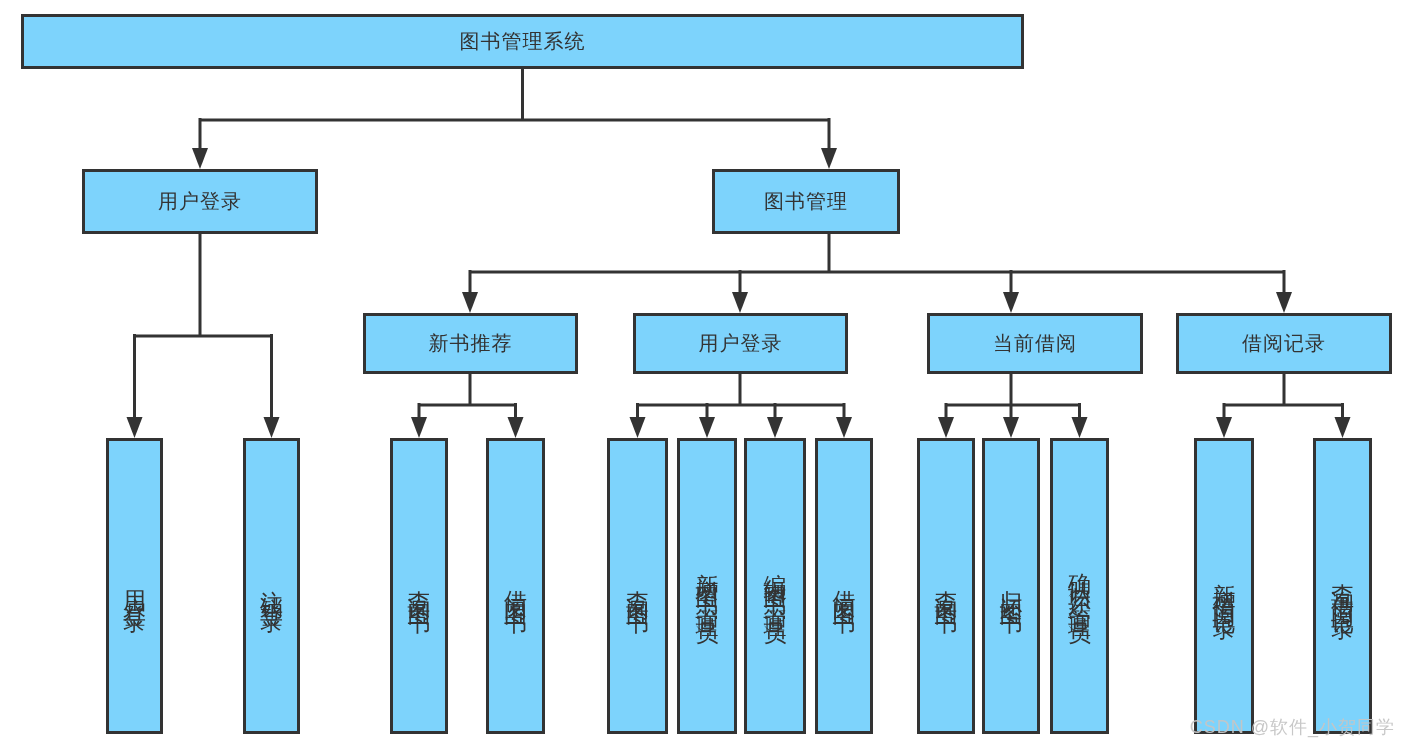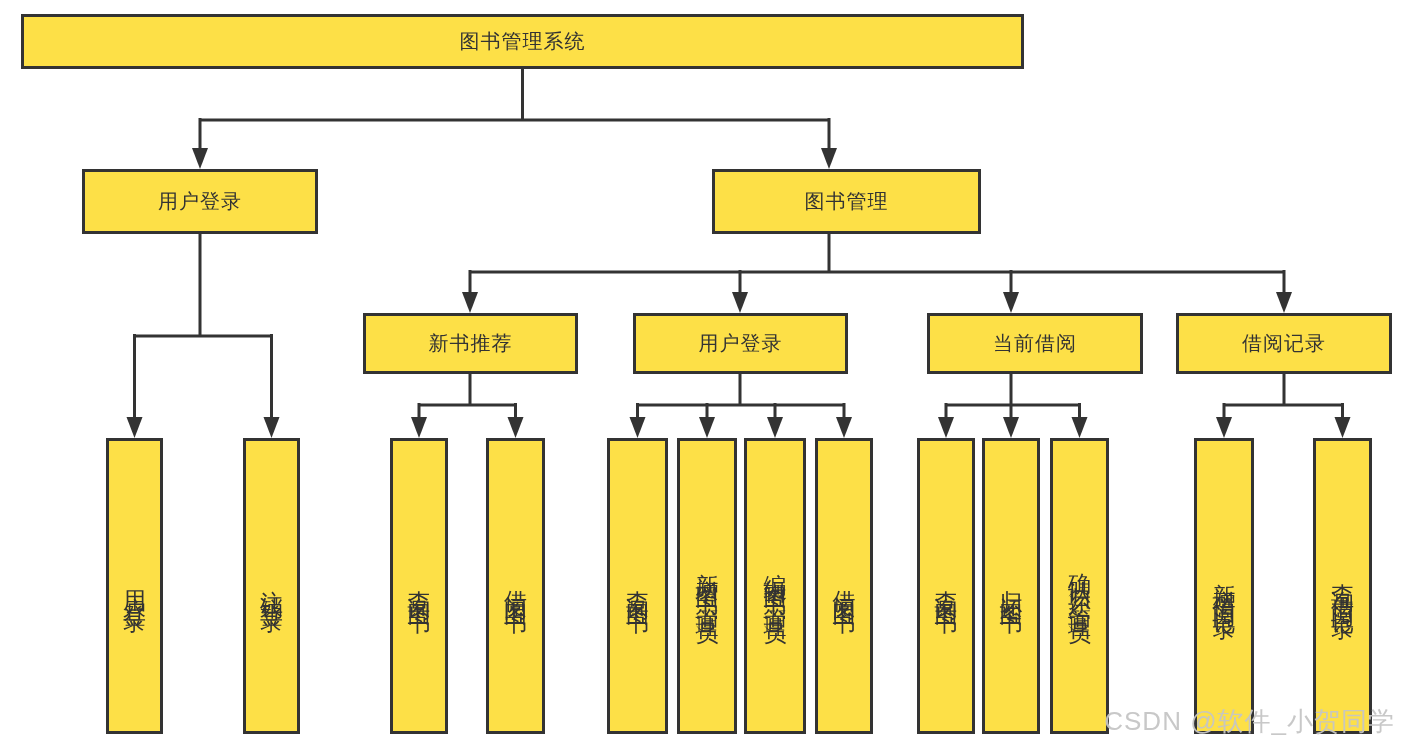--- a/index.html
+++ b/index.html
@@ -23,21 +23,21 @@
   }
   svg.connectors path {
     stroke: #333333; stroke-width: 3; fill: none;
   }
   svg.connectors polygon {
     fill: #333333; stroke: none;
   }
   .box {
     position: absolute;
     border: 3px solid #333333;
-    background: #fde047;
+    background: #7dd3fc;
     display: flex;
     align-items: center;
     justify-content: center;
     z-index: 2;
   }
   .h-label {
     font-size: 20px;
     letter-spacing: 1px;
     color: #333333;
     white-space: nowrap;
@@ -49,21 +49,21 @@
   .v-label {
     font-size: 23px;
     letter-spacing: 7px;
     line-height: 1;
     color: #333333;
   }
   .watermark {
     position: absolute;
     right: 10px;
     bottom: 8px;
-    font-size: 26px;
+    font-size: 18px;
     letter-spacing: 1px;
     color: rgba(197, 197, 197, 0.95);
     z-index: 5;
     white-space: nowrap;
   }
 </style>
 </head>
 <body>
 
 <div class="canvas">
@@ -118,21 +118,21 @@
     </g>
   </svg>
 
   <div class="box" style="left:21px; top:14px; width:1003px; height:55px;">
     <span class="h-label">图书管理系统</span>
   </div>
 
   <div class="box" style="left:82px; top:169px; width:236px; height:65px;">
     <span class="h-label">用户登录</span>
   </div>
-  <div class="box" style="left:712px; top:169px; width:269px; height:65px;">
+  <div class="box" style="left:712px; top:169px; width:188px; height:65px;">
     <span class="h-label">图书管理</span>
   </div>
 
   <div class="box" style="left:363px; top:313px; width:215px; height:61px;justify-content:center;">
     <span class="h-label">新书推荐</span>
   </div>
   <div class="box" style="left:633px; top:313px; width:215px; height:61px;">
     <span class="h-label">用户登录</span>
   </div>
   <div class="box" style="left:903px; top:313px; width:216px; height:61px;margin-left:24px;">

